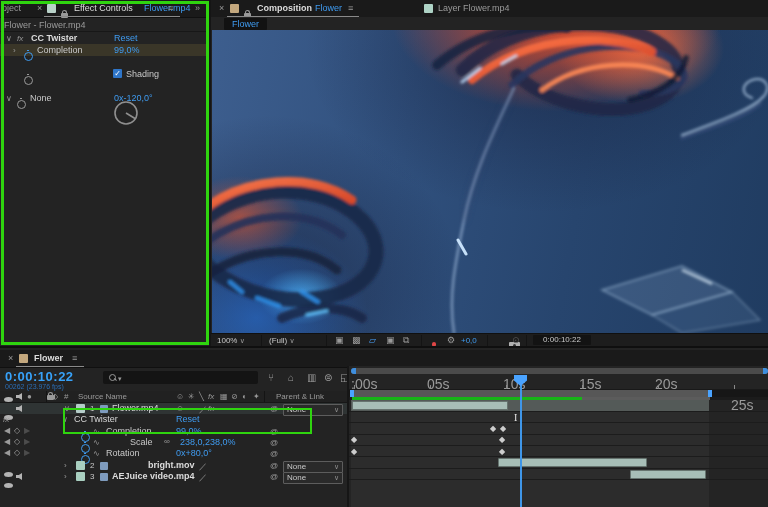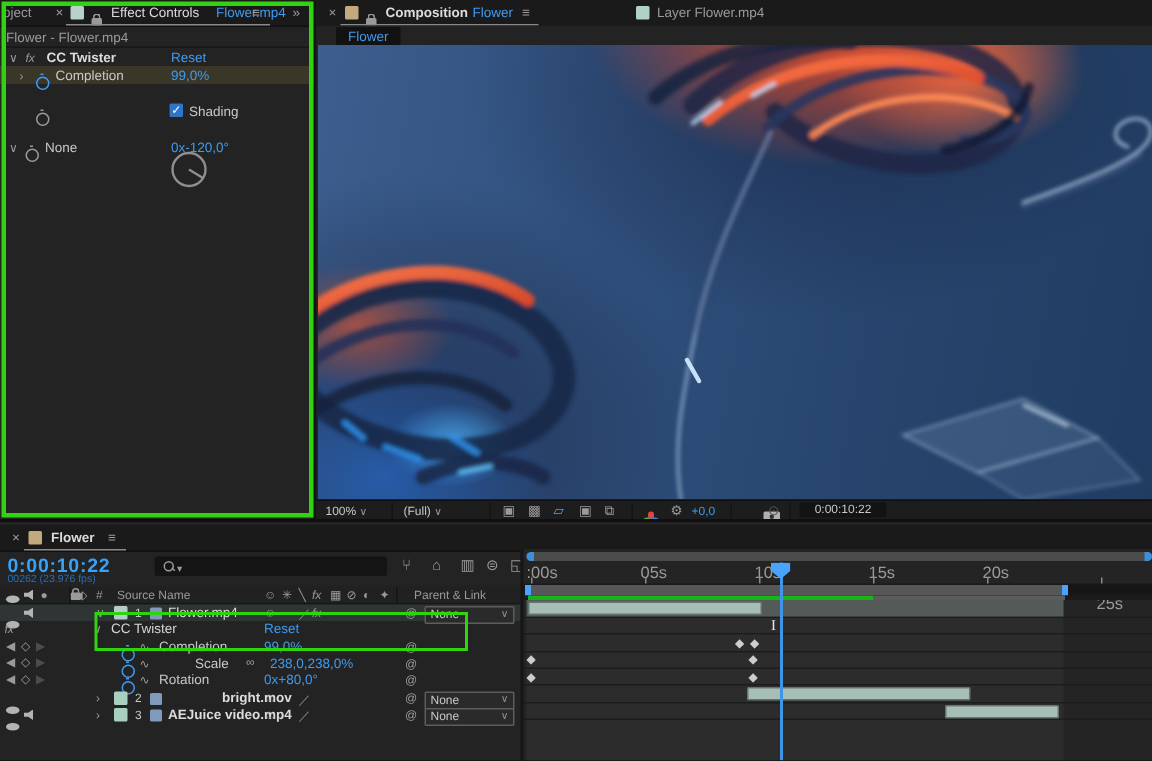--- a/index.html
+++ b/index.html
@@ -19,21 +19,21 @@
   .stopwatch:before{content:"";position:absolute;top:-3px;left:2px;width:2px;height:2px;background:inherit;border-top:1px solid #9a9a9a;}
   .stopwatch.on{border-color:#3f9bf0;} .stopwatch.on:before{border-top-color:#3f9bf0;}
   .eye{display:inline-block;width:9px;height:5px;border-radius:50%;background:#b4b4b4;position:relative;}
   .spk{display:inline-block;width:8px;height:7px;background:#b4b4b4;
        clip-path:polygon(0 30%,35% 30%,75% 0,75% 100%,35% 70%,0 70%);}
   .lockic{display:inline-block;width:7px;height:5px;background:#9a9a9a;border-radius:1px;position:relative;margin-top:3px;}
   .lockic:before{content:"";position:absolute;top:-3px;left:1px;width:3px;height:3px;border:1px solid #9a9a9a;border-bottom:none;border-radius:3px 3px 0 0;}
   .kf{color:#cdcdcd;font-size:8px;line-height:8px;}
   .bar{position:absolute;height:9px;background:#a7beb7;border:1px solid #66746f;border-radius:1px;box-sizing:border-box;}
   .sep-v{position:absolute;width:1px;background:#141414;}
-  .ticklbl{position:absolute;top:0;font-size:11px;color:#9a9a9a;}
+  .ticklbl{position:absolute;top:0;font-size:14px;color:#9a9a9a;}
   .green-box{position:absolute;border:3px solid #2fd40f;box-sizing:border-box;pointer-events:none;z-index:60;}
   .mag{display:inline-block;width:5px;height:5px;border:1px solid #9a9a9a;border-radius:50%;position:relative;}
   .mag:after{content:"";position:absolute;left:4px;top:4px;width:3px;height:1px;background:#9a9a9a;transform:rotate(45deg);}
   .chip{background:#121212;color:#3f9bf0;font-size:9px;padding:1px 8px;border-radius:1px;}
   .checkbox{position:absolute;width:9px;height:9px;background:#2e75c8;border-radius:1px;color:#fff;font-size:8px;line-height:9px;text-align:center;}
   .btnbox{position:absolute;height:10px;border:1px solid #5d5d5d;border-radius:1px;background:#2a2a2a;color:#c9c9c9;
           font-size:8px;line-height:10px;text-align:center;}
   .cam{display:inline-block;width:11px;height:8px;background:#b0b0b0;border-radius:1px;position:relative;}
   .cam:after{content:"";position:absolute;left:3.5px;top:2px;width:3px;height:3px;border-radius:50%;background:#333;}
   .rgbdots{display:inline-block;width:10px;height:8px;position:relative;}

